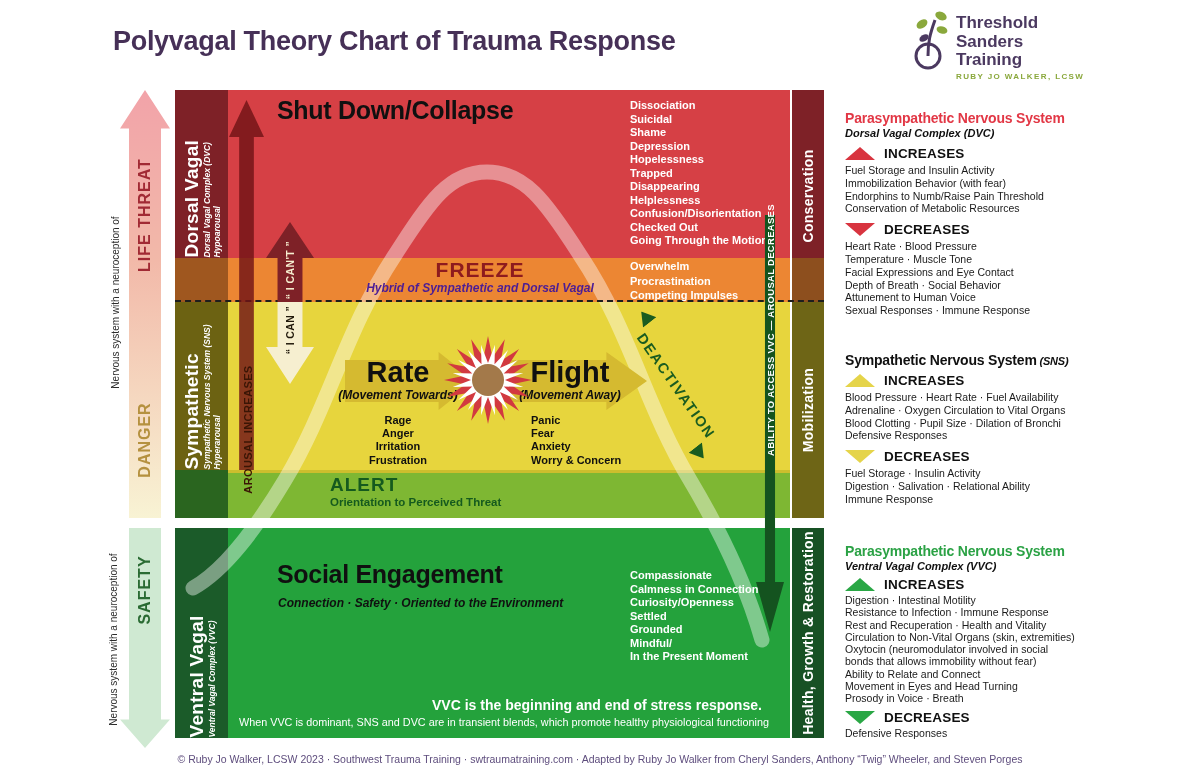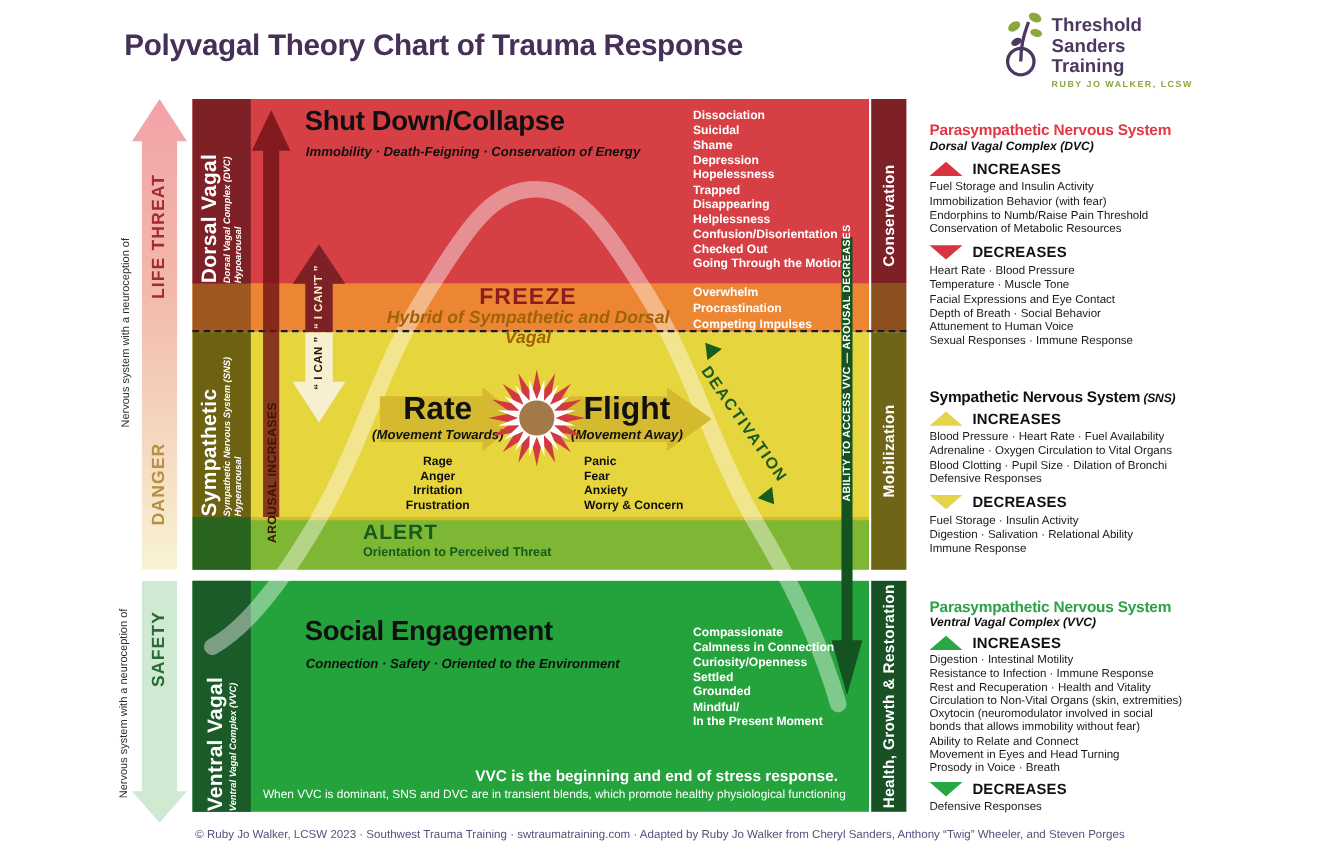--- a/index.html
+++ b/index.html
@@ -38,21 +38,21 @@
   .dash{left:175px;top:300px;width:649px;border-top:2.5px dashed #1d1d1d;}
   
   .side-label{display:flex;flex-direction:column;justify-content:center;transform:rotate(-90deg);}
   .side-title{font-size:19px;font-weight:800;color:#fff;letter-spacing:.3px;line-height:20px;}
   .side-sub{font-size:8.5px;font-style:italic;font-weight:600;color:#fff;line-height:10px;}
   
   .zone-h1{font-size:25px;font-weight:700;color:#101010;letter-spacing:-.3px;}
   .zone-sub{font-size:12px;font-weight:700;font-style:italic;color:#101010;}
   .feel-list{font-size:11px;font-weight:700;color:#fff;line-height:13.5px;}
   .freeze-h{font-size:21px;font-weight:800;color:#8e1b1e;letter-spacing:1px;text-align:center;}
-  .freeze-sub{font-size:16px;font-weight:700;font-style:italic;color:#a16207;text-align:center;}
+  .freeze-sub{font-size:12px;font-weight:700;font-style:italic;color:#4c1d95;text-align:center;}
   .alert-h{font-size:19px;font-weight:800;color:#155a1e;letter-spacing:1px;}
   .alert-sub{font-size:11.5px;font-weight:700;color:#155a1e;}
   
   .ff-arrow{background:#d5ba30;clip-path:polygon(0 14%,72% 14%,72% 0,100% 50%,72% 100%,72% 86%,0 86%);}
   .ff-word{font-size:29px;font-weight:800;color:#101010;text-align:center;}
   .ff-sub{font-size:12px;font-weight:700;font-style:italic;color:#101010;text-align:center;}
   .ff-list{font-size:11px;font-weight:600;color:#101010;line-height:13.2px;}
   
   .arousal-strip{left:229px;top:100px;width:35px;height:370px;background:rgba(112,20,22,.82);
     clip-path:polygon(50% 0,100% 10%,71% 10%,71% 100%,29% 100%,0 10%,29% 10%);}
@@ -163,21 +163,20 @@
   <div class="abs side-label" style="left:96px;top:606px;width:210px;height:53px;">
     <div class="side-title">Ventral Vagal</div>
     <div class="side-sub">Ventral Vagal Complex (VVC)</div>
   </div>
 
   <div class="abs vrot strip-label" style="left:702px;top:181px;width:212px;height:30px;">Conservation</div>
   <div class="abs vrot strip-label" style="left:702px;top:395px;width:212px;height:30px;">Mobilization</div>
   <div class="abs vrot strip-label" style="left:703px;top:618px;width:210px;height:30px;">Health, Growth &amp; Restoration</div>
 
   <div class="abs zone-h1" style="left:277px;top:96px;">Shut Down/Collapse</div>
-  <div class="abs zone-sub" style="left:278px;top:131px;">Immobility  ·  Death-Feigning  ·  Conservation of Energy</div>
   <div class="abs feel-list pre" style="left:630px;top:99px;">Dissociation
 Suicidal
 Shame
 Depression
 Hopelessness
 Trapped
 Disappearing
 Helplessness
 Confusion/Disorientation
 Checked Out

